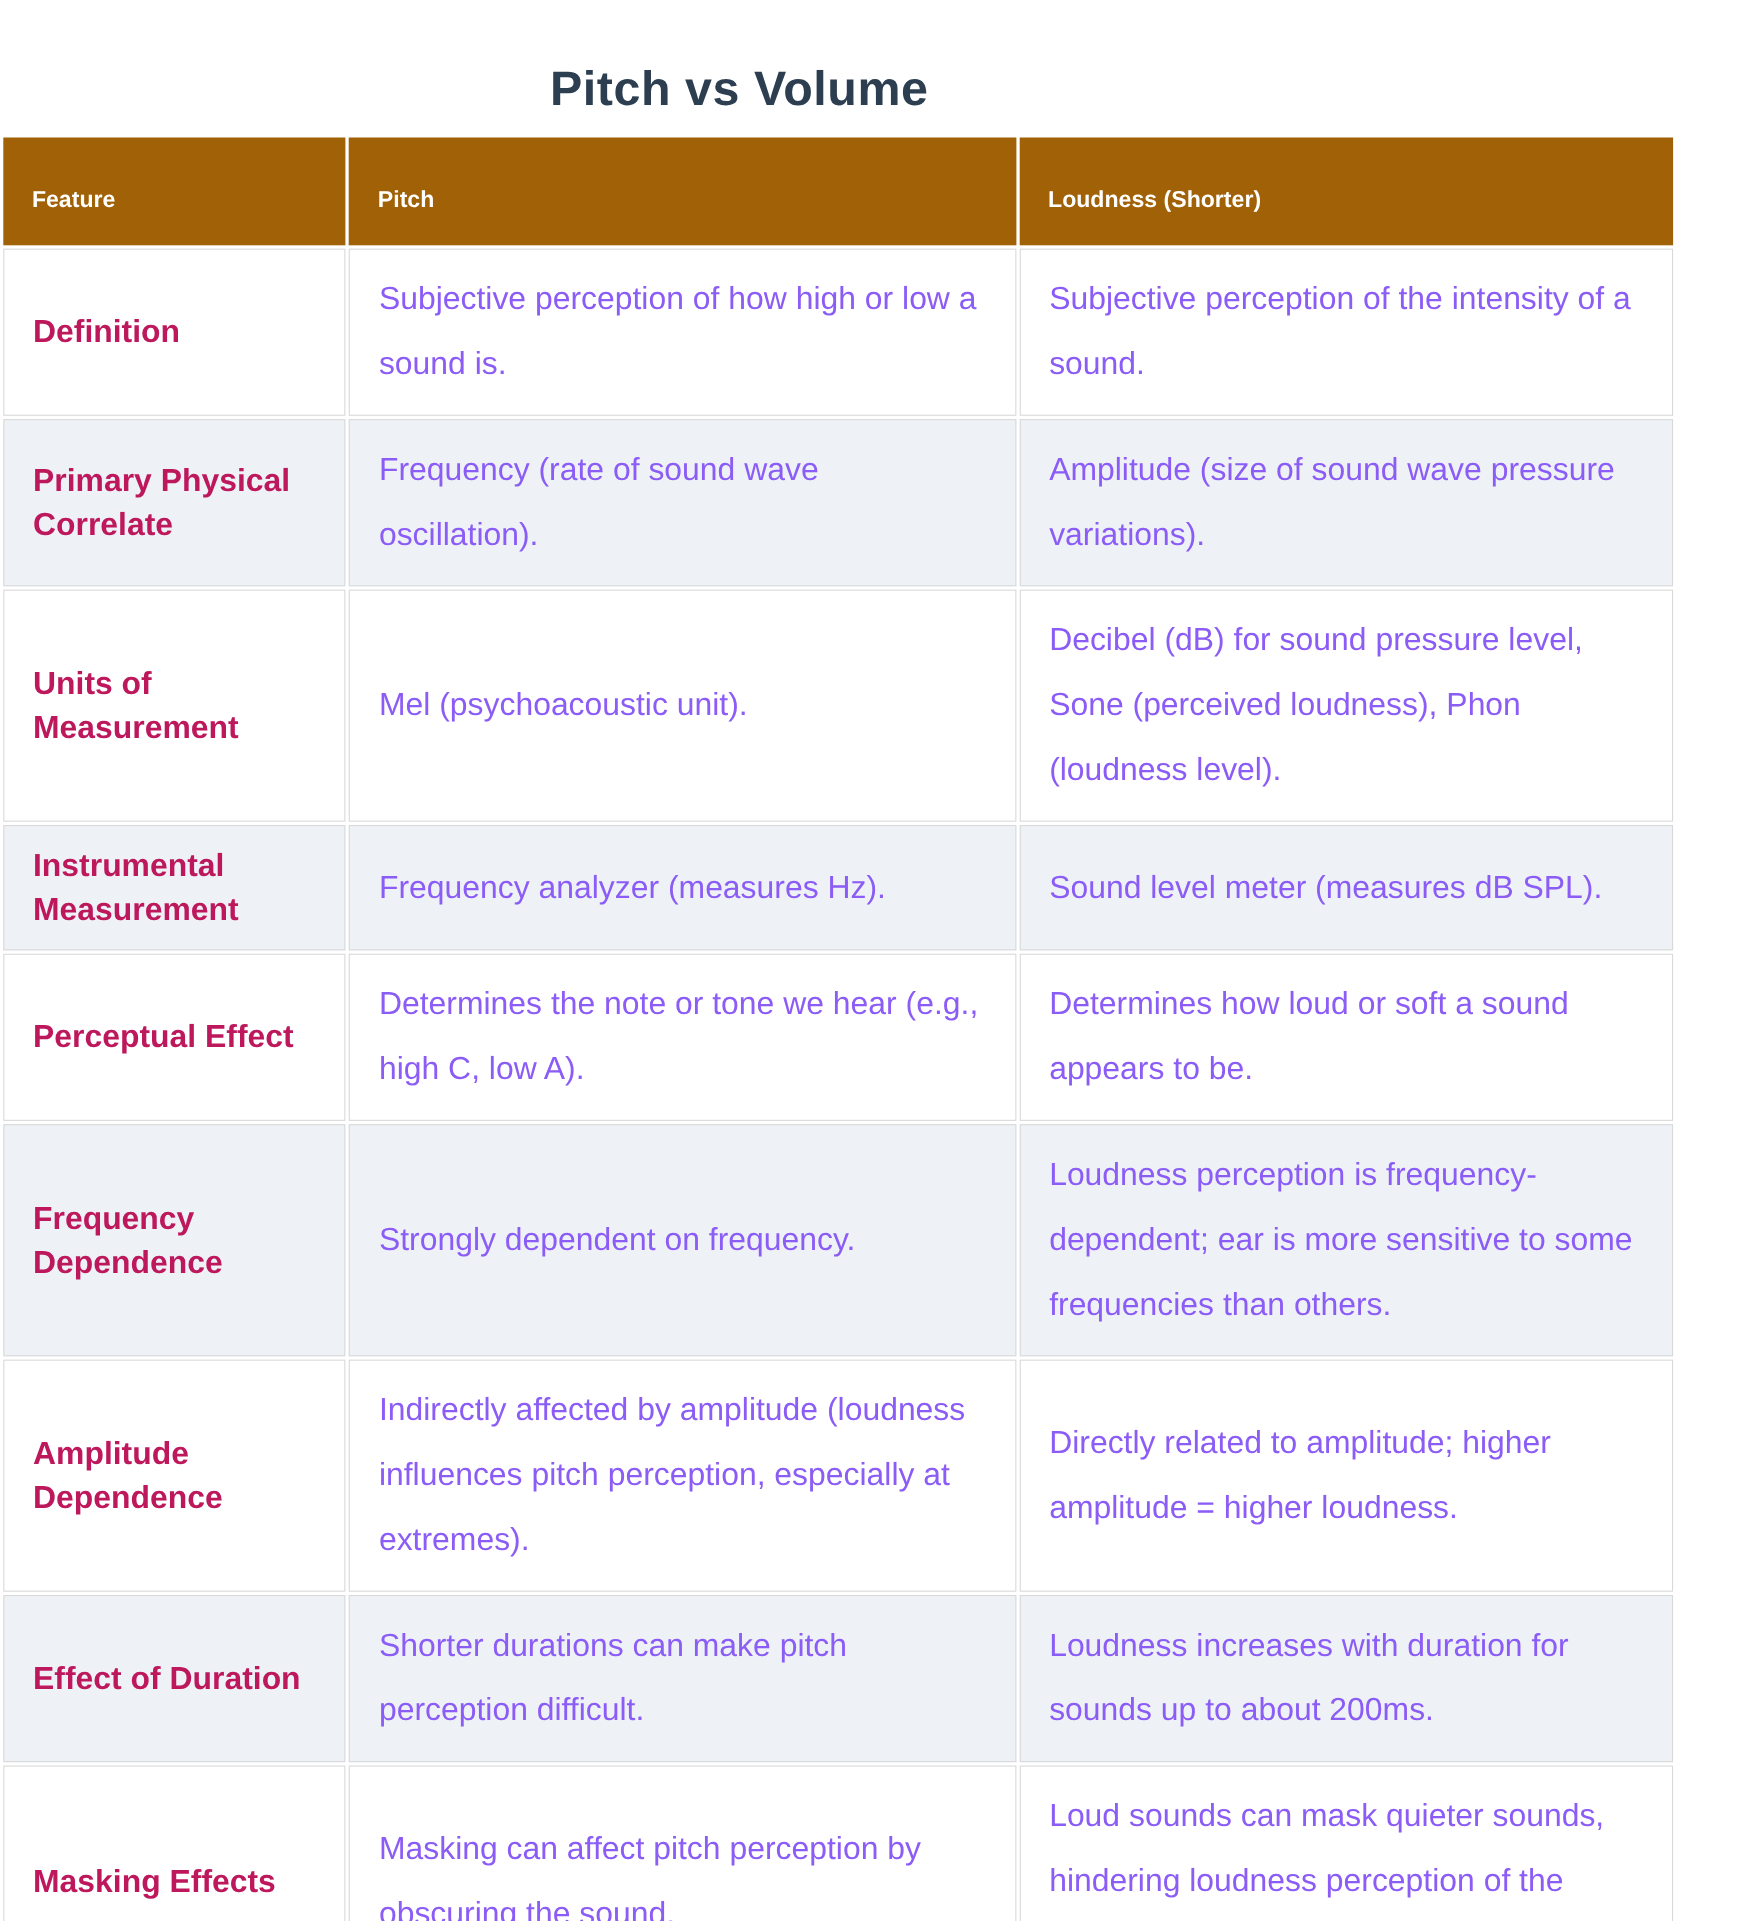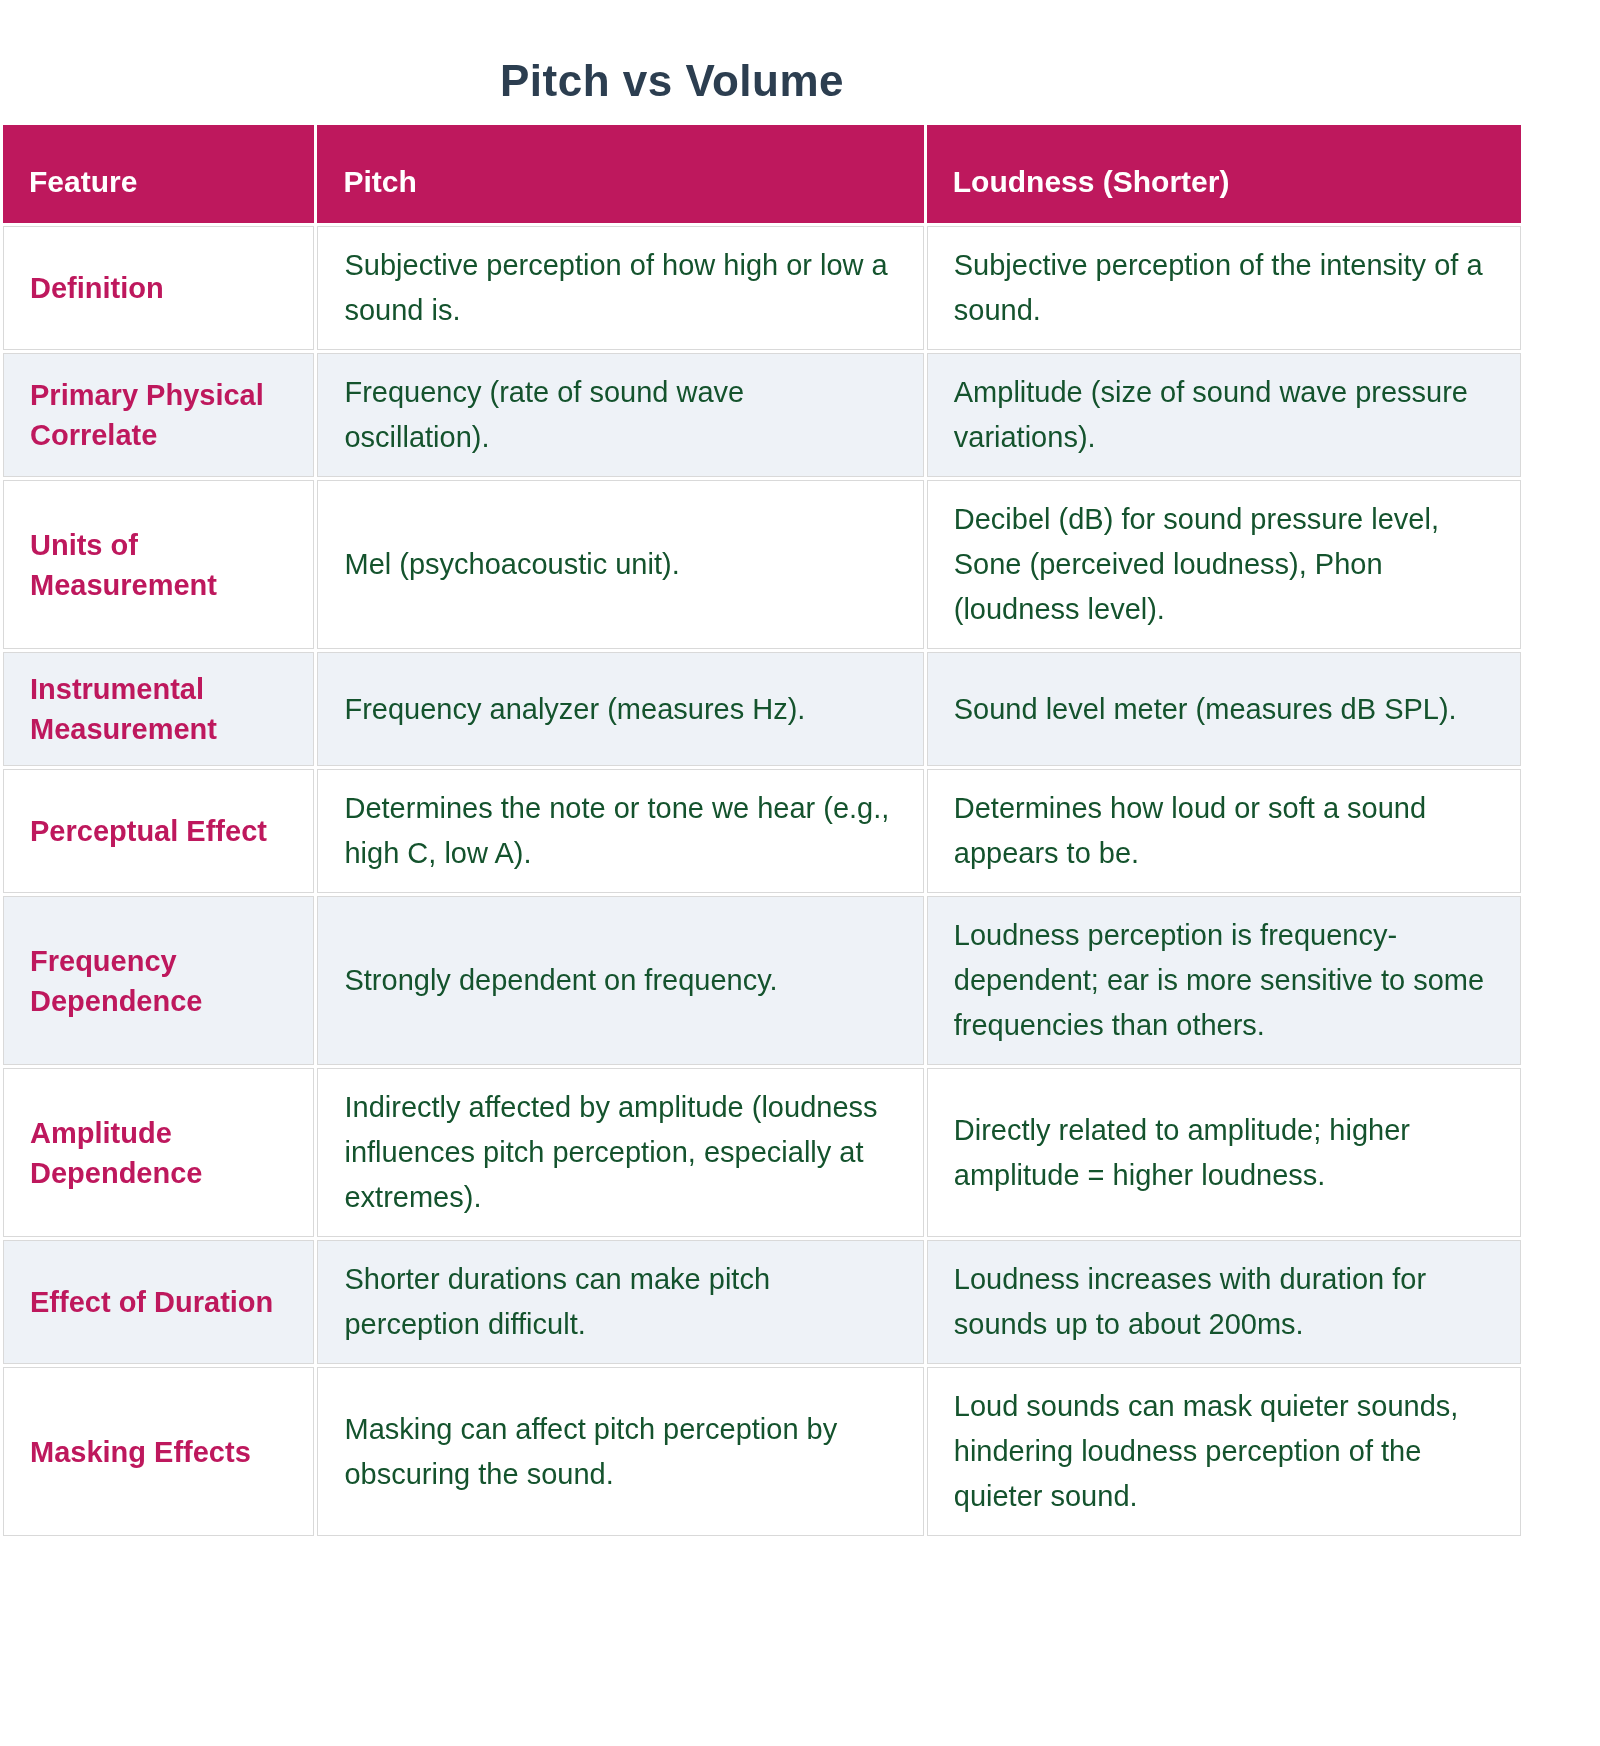--- a/index.html
+++ b/index.html
@@ -26,36 +26,36 @@
     margin: 0 auto;
     border-collapse: separate;
     border-spacing: 3px;
     table-layout: fixed;
   }
   col.col-feature  { width: 20.6%; }
   col.col-pitch    { width: 40.1%; }
   col.col-loudness { width: 39.3%; }
 
   th.col-header {
-    background: #be185d;
+    background: #a16207;
     color: #ffffff;
-    font-size: 30px;
+    font-size: 21px;
     font-weight: bold;
     text-align: left;
     vertical-align: bottom;
     padding: 40px 26px 24px 26px;
     line-height: 34px;
   }
   td {
     border: 1px solid #d9d9d9;
     vertical-align: middle;
     padding: 16px 26px;
     font-size: 29px;
-    line-height: 45px;
-    color: #14532d;
+    line-height: 59px;
+    color: #8b5cf6;
     background: #ffffff;
   }
   td.feature-cell {
     font-weight: bold;
     color: #be185d;
     line-height: 40px;
   }
   tbody tr:nth-child(even) td { background: #eef2f7; }
   tbody tr:nth-child(odd)  td { background: #ffffff; }
 </style>

